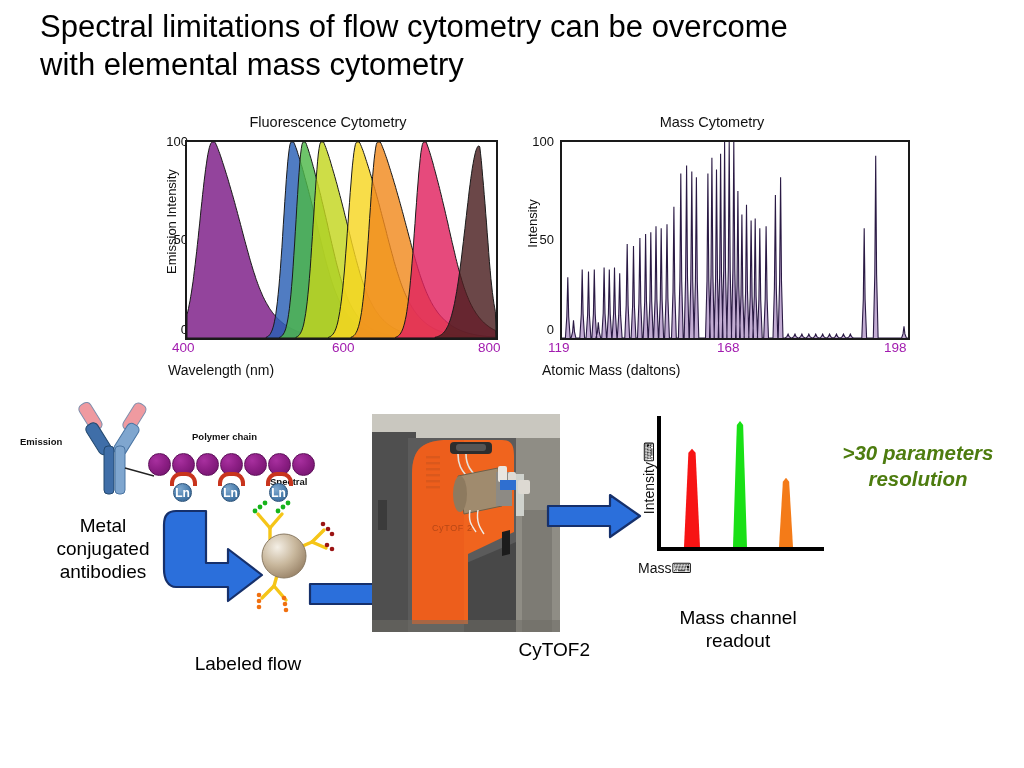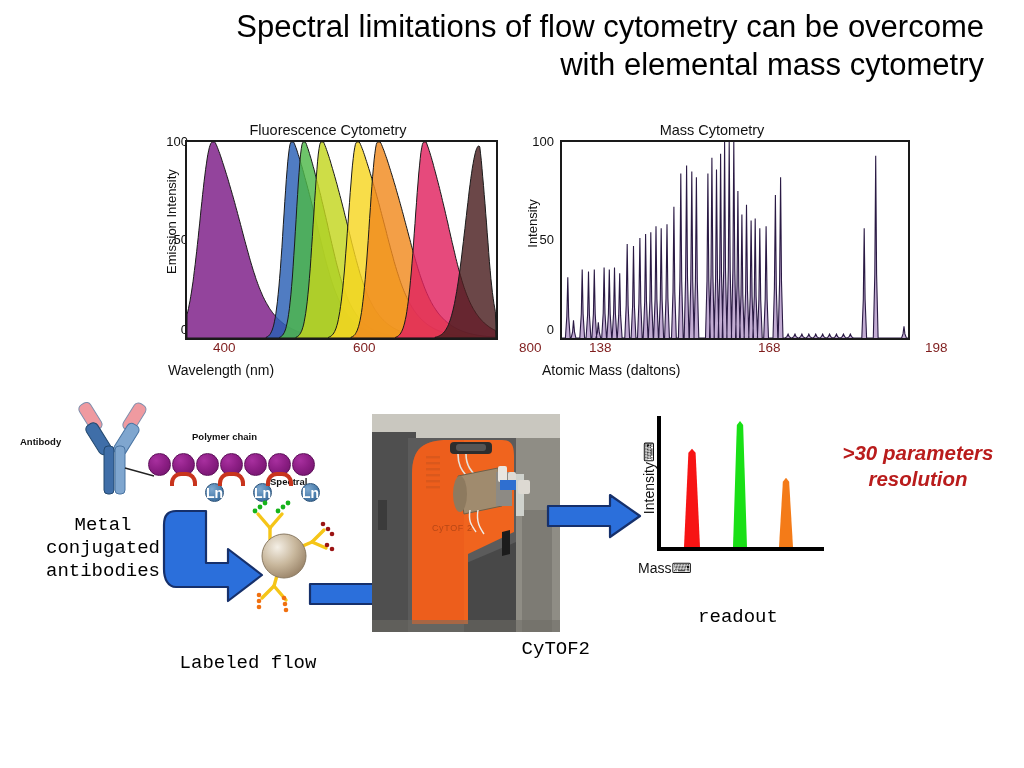--- a/index.html
+++ b/index.html
@@ -7,29 +7,29 @@
     width: 1024px; height: 768px;
     background: #ffffff;
     font-family: "Liberation Sans", sans-serif;
     overflow: hidden;
   }
   #slide { position: relative; width: 1024px; height: 768px; background: #fff; }
 
   
   #title {
     position: absolute; top: 8px; left: 40px; width: 944px;
-    text-align: right;
+    text-align: left;
     font-size: 31px; line-height: 1.22;
     color: #000; font-weight: 400;
   }
 
   
   .chart { position: absolute; }
   .chart-title {
-    position: absolute; left: 0; right: 0; top: 8px;
+    position: absolute; left: 0; right: 0; top: 0;
     text-align: center; font-size: 14.5px; color: #111;
   }
   .plot-frame {
     position: absolute;
     border: 2px solid #1a1a1a;
     background: #fff;
     overflow: hidden;
   }
   .ylabel {
     position: absolute;
@@ -40,48 +40,47 @@
   }
   .xlabel {
     position: absolute; text-align: left;
     font-size: 14px; color: #111; width: 100%;
   }
   .ytick {
     position: absolute; right: 0; text-align: right;
     font-size: 13px; color: #111; white-space: nowrap;
   }
   .xtick {
-    position: absolute; font-size: 13.5px; color: #7f1d1d; white-space: nowrap; margin-left: 41px;
+    position: absolute; font-size: 13.5px; color: #a21caf; white-space: nowrap;
   }
 
   
   .dlabel { position: absolute; color: #000; }
-  .cap { position: absolute; text-align: center; font-size: 19px; color: #000; line-height: 1.22; font-family: Liberation Mono, monospace; }
+  .cap { position: absolute; text-align: center; font-size: 19px; color: #000; line-height: 1.22; }
   .small-bold { font-size: 9.5px; font-weight: bold; color: #111; }
 
   #callout {
     position: absolute; text-align: center;
-    color: #b91c1c; font-style: italic; font-weight: bold;
+    color: #4d7c0f; font-style: italic; font-weight: bold;
     font-size: 20.5px; line-height: 1.26;
   }
 
   
   .poly-dot {
     position: absolute; width: 21px; height: 21px; border-radius: 50%;
     background: radial-gradient(circle at 34% 30%, #a8309f 0%, #8e1f86 45%, #6d1268 100%);
     border: 1px solid #5d0f59;
   }
   .ln-dot {
     position: absolute; width: 17px; height: 17px; border-radius: 50%;
     background: radial-gradient(circle at 35% 30%, #7fa9cf 0%, #4c7fae 55%, #2f5d8a 100%);
     border: 1px solid #2b5279;
-    color: #fff; font-size: 14px; font-weight: bold;
+    color: #fff; font-size: 12px; font-weight: bold;
     display: flex; align-items: center; justify-content: center;
     font-family: "Liberation Sans", sans-serif;
-    margin-left: 32px;
   }
   .chelator {
     position: absolute; width: 19px; height: 10px;
     border: 4px solid #c8341d; border-bottom: none;
     border-radius: 11px 11px 0 0;
   }
 
   
   #instrument {
     position: absolute;
@@ -116,21 +115,21 @@
           <path d="M92.7,196.0 L92.7,195.2 L93.4,194.9 L94.2,194.4 L94.9,193.8 L95.7,193.1 L96.4,192.0 L97.2,190.7 L97.9,189.0 L98.7,186.9 L99.4,184.2 L100.1,181.0 L100.9,177.0 L101.6,172.3 L102.4,166.7 L103.1,160.2 L103.9,152.8 L104.6,144.4 L105.4,135.0 L106.1,124.8 L106.8,113.7 L107.6,102.0 L108.3,89.8 L109.1,77.3 L109.8,64.8 L110.6,52.6 L111.3,41.0 L112.1,30.3 L112.8,20.9 L113.5,12.9 L114.3,6.7 L115.0,2.4 L115.8,0.3 L116.5,0.0 L117.3,0.0 L118.0,0.0 L118.8,0.7 L119.5,2.5 L120.2,4.6 L121.0,6.8 L121.7,9.1 L122.5,11.5 L123.2,14.0 L124.0,16.5 L124.7,19.1 L125.5,21.8 L126.2,24.5 L127.0,27.2 L127.7,30.0 L128.4,32.8 L129.2,35.7 L129.9,38.6 L130.7,41.5 L131.4,44.4 L132.2,47.4 L132.9,50.4 L133.7,53.4 L134.4,56.5 L135.1,59.6 L135.9,62.7 L136.6,65.9 L137.4,69.1 L138.1,72.3 L138.9,75.5 L139.6,78.8 L140.4,82.0 L141.1,85.3 L141.8,88.6 L142.6,91.9 L143.3,95.1 L144.1,98.4 L144.8,101.6 L145.6,104.8 L146.3,108.0 L147.1,111.2 L147.8,114.2 L148.5,117.3 L149.3,120.3 L150.0,123.2 L150.8,126.1 L151.5,128.9 L152.3,131.6 L153.0,134.2 L153.8,136.8 L154.5,139.2 L155.2,141.6 L156.0,143.9 L156.7,146.2 L157.5,148.3 L158.2,150.4 L159.0,152.3 L159.7,154.2 L160.5,156.0 L161.2,157.8 L161.9,159.5 L162.7,161.1 L163.4,162.6 L164.2,164.0 L164.9,165.4 L165.7,166.8 L166.4,168.1 L167.2,169.3 L167.9,170.4 L168.6,171.6 L169.4,172.6 L170.1,173.6 L170.9,174.6 L171.6,175.6 L172.4,176.5 L173.1,177.3 L173.9,178.1 L174.6,178.9 L175.3,179.7 L176.1,180.4 L176.8,181.1 L177.6,181.8 L178.3,182.4 L179.1,183.0 L179.8,183.6 L180.6,184.2 L181.3,184.7 L182.0,185.2 L182.8,185.7 L183.5,186.2 L184.3,186.6 L185.0,187.1 L185.8,187.5 L186.5,187.9 L187.3,188.3 L188.0,188.6 L188.8,189.0 L189.5,189.3 L190.2,189.6 L191.0,189.9 L191.7,190.2 L192.5,190.5 L193.2,190.8 L194.0,191.0 L194.7,191.3 L195.5,191.5 L196.2,191.7 L196.9,191.9 L197.7,192.1 L198.4,192.3 L199.2,192.5 L199.9,192.7 L200.7,192.8 L201.4,193.0 L202.2,193.2 L202.9,193.3 L203.6,193.4 L204.4,193.6 L205.1,193.7 L205.9,193.8 L206.6,193.9 L207.4,194.0 L208.1,194.1 L208.9,194.2 L209.6,194.3 L210.3,194.4 L211.1,194.5 L211.8,194.6 L212.6,194.7 L213.3,194.7 L214.1,194.8 L214.8,194.9 L215.6,194.9 L216.3,195.0 L217.0,195.0 L217.8,195.1 L218.5,195.1 L219.3,195.2 L220.0,195.2 L220.8,195.3 L220.8,196.0 Z" fill="#4eb849" fill-opacity="0.82" stroke="#1a1a1a" stroke-width="1"></path>
           <path d="M109.0,196.0 L109.0,195.2 L109.8,194.9 L110.5,194.5 L111.2,194.0 L112.0,193.3 L112.7,192.4 L113.5,191.2 L114.2,189.8 L115.0,188.0 L115.7,185.8 L116.5,183.1 L117.2,179.8 L117.9,175.9 L118.7,171.3 L119.4,166.0 L120.2,159.8 L120.9,152.8 L121.7,145.0 L122.4,136.3 L123.2,126.8 L123.9,116.6 L124.6,105.7 L125.4,94.4 L126.1,82.8 L126.9,71.0 L127.6,59.4 L128.4,48.2 L129.1,37.6 L129.9,27.8 L130.6,19.2 L131.3,12.0 L132.1,6.4 L132.8,2.4 L133.6,0.3 L134.3,0.0 L135.1,0.0 L135.8,0.0 L136.6,0.0 L137.3,1.7 L138.0,3.5 L138.8,5.5 L139.5,7.6 L140.3,9.7 L141.0,12.0 L141.8,14.3 L142.5,16.6 L143.3,19.0 L144.0,21.5 L144.7,24.0 L145.5,26.5 L146.2,29.1 L147.0,31.7 L147.7,34.3 L148.5,37.0 L149.2,39.6 L150.0,42.3 L150.7,45.1 L151.4,47.8 L152.2,50.6 L152.9,53.4 L153.7,56.2 L154.4,59.1 L155.2,62.0 L155.9,64.9 L156.7,67.9 L157.4,70.8 L158.1,73.8 L158.9,76.8 L159.6,79.8 L160.4,82.8 L161.1,85.9 L161.9,88.9 L162.6,91.9 L163.4,94.9 L164.1,98.0 L164.8,101.0 L165.6,103.9 L166.3,106.9 L167.1,109.8 L167.8,112.7 L168.6,115.5 L169.3,118.3 L170.1,121.1 L170.8,123.8 L171.6,126.4 L172.3,129.0 L173.0,131.5 L173.8,133.9 L174.5,136.3 L175.3,138.6 L176.0,140.8 L176.8,143.0 L177.5,145.1 L178.3,147.1 L179.0,149.1 L179.7,150.9 L180.5,152.8 L181.2,154.5 L182.0,156.2 L182.7,157.8 L183.5,159.3 L184.2,160.8 L185.0,162.2 L185.7,163.6 L186.4,164.9 L187.2,166.2 L187.9,167.4 L188.7,168.5 L189.4,169.7 L190.2,170.7 L190.9,171.7 L191.7,172.7 L192.4,173.7 L193.1,174.6 L193.9,175.4 L194.6,176.3 L195.4,177.1 L196.1,177.9 L196.9,178.6 L197.6,179.3 L198.4,180.0 L199.1,180.7 L199.8,181.3 L200.6,181.9 L201.3,182.5 L202.1,183.0 L202.8,183.6 L203.6,184.1 L204.3,184.6 L205.1,185.1 L205.8,185.5 L206.5,186.0 L207.3,186.4 L208.0,186.8 L208.8,187.2 L209.5,187.6 L210.3,188.0 L211.0,188.3 L211.8,188.7 L212.5,189.0 L213.2,189.3 L214.0,189.6 L214.7,189.9 L215.5,190.1 L216.2,190.4 L217.0,190.6 L217.7,190.9 L218.5,191.1 L219.2,191.3 L219.9,191.6 L220.7,191.8 L221.4,191.9 L222.2,192.1 L222.9,192.3 L223.7,192.5 L224.4,192.6 L225.2,192.8 L225.9,193.0 L226.6,193.1 L227.4,193.2 L228.1,193.4 L228.9,193.5 L229.6,193.6 L230.4,193.7 L231.1,193.8 L231.9,193.9 L232.6,194.0 L233.4,194.1 L234.1,194.2 L234.8,194.3 L235.6,194.4 L236.3,194.5 L237.1,194.5 L237.8,194.6 L238.6,194.7 L239.3,194.7 L240.1,194.8 L240.8,194.9 L241.5,194.9 L242.3,195.0 L243.0,195.0 L243.8,195.1 L244.5,195.1 L245.3,195.2 L246.0,195.2 L246.8,195.3 L247.2,196.0 Z" fill="#c3d61f" fill-opacity="0.82" stroke="#1a1a1a" stroke-width="1"></path>
           <path d="M141.6,196.0 L141.6,195.2 L142.4,194.9 L143.1,194.6 L143.9,194.2 L144.6,193.6 L145.3,192.9 L146.1,192.0 L146.8,191.0 L147.6,189.6 L148.3,188.0 L149.1,186.1 L149.8,183.7 L150.6,181.0 L151.3,177.7 L152.0,174.0 L152.8,169.6 L153.5,164.7 L154.3,159.1 L155.0,152.8 L155.8,145.9 L156.5,138.3 L157.3,130.0 L158.0,121.2 L158.7,111.8 L159.5,102.0 L160.2,91.8 L161.0,81.5 L161.7,71.0 L162.5,60.7 L163.2,50.6 L164.0,41.0 L164.7,32.0 L165.4,23.9 L166.2,16.7 L166.9,10.6 L167.7,5.8 L168.4,2.4 L169.2,0.5 L169.9,0.0 L170.7,0.0 L171.4,0.0 L172.1,0.0 L172.9,1.0 L173.6,2.7 L174.4,4.5 L175.1,6.4 L175.9,8.4 L176.6,10.5 L177.4,12.7 L178.1,14.9 L178.8,17.2 L179.6,19.5 L180.3,21.8 L181.1,24.2 L181.8,26.6 L182.6,29.0 L183.3,31.5 L184.1,34.0 L184.8,36.5 L185.5,39.1 L186.3,41.6 L187.0,44.2 L187.8,46.8 L188.5,49.5 L189.3,52.1 L190.0,54.8 L190.8,57.6 L191.5,60.3 L192.3,63.0 L193.0,65.8 L193.7,68.6 L194.5,71.5 L195.2,74.3 L196.0,77.2 L196.7,80.0 L197.5,82.9 L198.2,85.8 L199.0,88.7 L199.7,91.6 L200.4,94.5 L201.2,97.3 L201.9,100.2 L202.7,103.0 L203.4,105.9 L204.2,108.6 L204.9,111.4 L205.7,114.1 L206.4,116.8 L207.1,119.5 L207.9,122.1 L208.6,124.6 L209.4,127.1 L210.1,129.5 L210.9,131.9 L211.6,134.2 L212.4,136.5 L213.1,138.7 L213.8,140.8 L214.6,142.9 L215.3,144.9 L216.1,146.8 L216.8,148.7 L217.6,150.5 L218.3,152.2 L219.1,153.9 L219.8,155.5 L220.5,157.1 L221.3,158.6 L222.0,160.0 L222.8,161.4 L223.5,162.7 L224.3,164.0 L225.0,165.3 L225.8,166.4 L226.5,167.6 L227.2,168.7 L228.0,169.7 L228.7,170.7 L229.5,171.7 L230.2,172.7 L231.0,173.6 L231.7,174.4 L232.5,175.3 L233.2,176.1 L233.9,176.8 L234.7,177.6 L235.4,178.3 L236.2,179.0 L236.9,179.7 L237.7,180.3 L238.4,180.9 L239.2,181.5 L239.9,182.1 L240.6,182.6 L241.4,183.2 L242.1,183.7 L242.9,184.2 L243.6,184.6 L244.4,185.1 L245.1,185.5 L245.9,186.0 L246.6,186.4 L247.3,186.8 L248.1,187.1 L248.8,187.5 L249.6,187.9 L250.3,188.2 L251.1,188.5 L251.8,188.8 L252.6,189.1 L253.3,189.4 L254.1,189.7 L254.8,190.0 L255.5,190.2 L256.3,190.5 L257.0,190.7 L257.8,190.9 L258.5,191.1 L259.3,191.4 L260.0,191.6 L260.8,191.8 L261.5,191.9 L262.2,192.1 L263.0,192.3 L263.7,192.4 L264.5,192.6 L265.2,192.8 L266.0,192.9 L266.7,193.0 L267.5,193.2 L268.2,193.3 L268.9,193.4 L269.7,193.5 L270.4,193.6 L271.2,193.8 L271.9,193.9 L272.7,194.0 L273.4,194.0 L274.2,194.1 L274.9,194.2 L275.6,194.3 L276.4,194.4 L277.1,194.5 L277.9,194.5 L278.6,194.6 L279.4,194.7 L280.1,194.7 L280.9,194.8 L281.6,194.8 L282.3,194.9 L283.1,195.0 L283.8,195.0 L284.6,195.1 L285.3,195.1 L286.1,195.1 L286.8,195.2 L287.6,195.2 L288.3,195.3 L288.6,196.0 Z" fill="#f6d521" fill-opacity="0.82" stroke="#1a1a1a" stroke-width="1"></path>
           <path d="M164.0,196.0 L164.0,195.2 L164.8,194.9 L165.5,194.6 L166.3,194.1 L167.0,193.5 L167.8,192.7 L168.5,191.7 L169.2,190.4 L170.0,188.9 L170.7,187.0 L171.5,184.7 L172.2,182.0 L173.0,178.7 L173.7,174.9 L174.5,170.4 L175.2,165.3 L175.9,159.4 L176.7,152.8 L177.4,145.4 L178.2,137.3 L178.9,128.5 L179.7,119.0 L180.4,109.0 L181.2,98.4 L181.9,87.6 L182.6,76.5 L183.4,65.5 L184.1,54.7 L184.9,44.3 L185.6,34.6 L186.4,25.7 L187.1,17.9 L187.9,11.3 L188.6,6.1 L189.3,2.4 L190.1,0.4 L190.8,0.0 L191.6,0.0 L192.3,0.0 L193.1,0.0 L193.8,1.0 L194.6,2.7 L195.3,4.4 L196.0,6.3 L196.8,8.2 L197.5,10.3 L198.3,12.4 L199.0,14.5 L199.8,16.7 L200.5,19.0 L201.3,21.3 L202.0,23.6 L202.7,25.9 L203.5,28.3 L204.2,30.7 L205.0,33.1 L205.7,35.6 L206.5,38.1 L207.2,40.6 L208.0,43.1 L208.7,45.6 L209.4,48.2 L210.2,50.8 L210.9,53.4 L211.7,56.0 L212.4,58.7 L213.2,61.4 L213.9,64.1 L214.7,66.8 L215.4,69.6 L216.2,72.3 L216.9,75.1 L217.6,77.9 L218.4,80.7 L219.1,83.5 L219.9,86.3 L220.6,89.2 L221.4,92.0 L222.1,94.8 L222.9,97.6 L223.6,100.4 L224.3,103.2 L225.1,105.9 L225.8,108.6 L226.6,111.3 L227.3,114.0 L228.1,116.6 L228.8,119.2 L229.6,121.8 L230.3,124.2 L231.0,126.7 L231.8,129.1 L232.5,131.4 L233.3,133.7 L234.0,135.9 L234.8,138.1 L235.5,140.2 L236.3,142.2 L237.0,144.2 L237.7,146.1 L238.5,147.9 L239.2,149.7 L240.0,151.5 L240.7,153.1 L241.5,154.7 L242.2,156.3 L243.0,157.8 L243.7,159.2 L244.4,160.6 L245.2,161.9 L245.9,163.2 L246.7,164.5 L247.4,165.6 L248.2,166.8 L248.9,167.9 L249.7,169.0 L250.4,170.0 L251.1,171.0 L251.9,171.9 L252.6,172.8 L253.4,173.7 L254.1,174.5 L254.9,175.3 L255.6,176.1 L256.4,176.9 L257.1,177.6 L257.8,178.3 L258.6,179.0 L259.3,179.6 L260.1,180.3 L260.8,180.9 L261.6,181.4 L262.3,182.0 L263.1,182.5 L263.8,183.1 L264.5,183.6 L265.3,184.1 L266.0,184.5 L266.8,185.0 L267.5,185.4 L268.3,185.8 L269.0,186.2 L269.8,186.6 L270.5,187.0 L271.2,187.4 L272.0,187.7 L272.7,188.0 L273.5,188.4 L274.2,188.7 L275.0,189.0 L275.7,189.3 L276.5,189.5 L277.2,189.8 L278.0,190.1 L278.7,190.3 L279.4,190.5 L280.2,190.8 L280.9,191.0 L281.7,191.2 L282.4,191.4 L283.2,191.6 L283.9,191.8 L284.7,192.0 L285.4,192.1 L286.1,192.3 L286.9,192.5 L287.6,192.6 L288.4,192.8 L289.1,192.9 L289.9,193.0 L290.6,193.2 L291.4,193.3 L292.1,193.4 L292.8,193.5 L293.6,193.6 L294.3,193.7 L295.1,193.8 L295.8,193.9 L296.6,194.0 L297.3,194.1 L298.1,194.2 L298.8,194.3 L299.5,194.4 L300.3,194.4 L301.0,194.5 L301.8,194.6 L302.5,194.6 L303.3,194.7 L304.0,194.8 L304.8,194.8 L305.5,194.9 L306.2,194.9 L307.0,195.0 L307.7,195.0 L308.5,195.1 L309.0,196.0 Z" fill="#f08a1e" fill-opacity="0.82" stroke="#1a1a1a" stroke-width="1"></path>
           <path d="M208.6,196.0 L208.6,195.2 L209.4,194.9 L210.1,194.6 L210.9,194.2 L211.6,193.6 L212.4,192.9 L213.1,192.0 L213.8,191.0 L214.6,189.6 L215.3,188.0 L216.1,186.1 L216.8,183.7 L217.6,181.0 L218.3,177.7 L219.1,174.0 L219.8,169.6 L220.5,164.7 L221.3,159.1 L222.0,152.8 L222.8,145.9 L223.5,138.3 L224.3,130.0 L225.0,121.2 L225.8,111.8 L226.5,102.0 L227.2,91.8 L228.0,81.5 L228.7,71.0 L229.5,60.7 L230.2,50.6 L231.0,41.0 L231.7,32.0 L232.5,23.9 L233.2,16.7 L233.9,10.6 L234.7,5.8 L235.4,2.4 L236.2,0.5 L236.9,0.0 L237.7,0.0 L238.4,0.0 L239.2,0.1 L239.9,2.0 L240.6,4.0 L241.4,6.1 L242.1,8.4 L242.9,10.8 L243.6,13.2 L244.4,15.7 L245.1,18.3 L245.9,21.0 L246.6,23.7 L247.3,26.4 L248.1,29.2 L248.8,32.0 L249.6,34.8 L250.3,37.7 L251.1,40.6 L251.8,43.5 L252.6,46.5 L253.3,49.5 L254.1,52.5 L254.8,55.6 L255.5,58.7 L256.3,61.8 L257.0,64.9 L257.8,68.1 L258.5,71.3 L259.3,74.5 L260.0,77.8 L260.8,81.0 L261.5,84.3 L262.2,87.6 L263.0,90.9 L263.7,94.1 L264.5,97.4 L265.2,100.7 L266.0,103.9 L266.7,107.1 L267.5,110.2 L268.2,113.3 L268.9,116.4 L269.7,119.4 L270.4,122.3 L271.2,125.2 L271.9,128.0 L272.7,130.8 L273.4,133.4 L274.2,136.0 L274.9,138.5 L275.6,140.9 L276.4,143.2 L277.1,145.5 L277.9,147.7 L278.6,149.7 L279.4,151.7 L280.1,153.7 L280.9,155.5 L281.6,157.3 L282.3,159.0 L283.1,160.6 L283.8,162.1 L284.6,163.6 L285.3,165.0 L286.1,166.4 L286.8,167.7 L287.6,168.9 L288.3,170.1 L289.0,171.2 L289.8,172.3 L290.5,173.3 L291.3,174.3 L292.0,175.3 L292.8,176.2 L293.5,177.1 L294.3,177.9 L295.0,178.7 L295.7,179.5 L296.5,180.2 L297.2,180.9 L298.0,181.6 L298.7,182.2 L299.5,182.8 L300.2,183.4 L301.0,184.0 L301.7,184.5 L302.4,185.1 L303.2,185.6 L303.9,186.0 L304.7,186.5 L305.4,186.9 L306.2,187.4 L306.9,187.8 L307.7,188.1 L308.4,188.5 L309.0,196.0 Z" fill="#e0225f" fill-opacity="0.82" stroke="#1a1a1a" stroke-width="1"></path>
           <path d="M248.1,196.0 L248.1,195.2 L248.8,195.1 L249.6,194.9 L250.3,194.7 L251.1,194.4 L251.8,194.1 L252.6,193.7 L253.3,193.3 L254.1,192.9 L254.8,192.3 L255.5,191.7 L256.3,191.0 L257.0,190.2 L257.8,189.2 L258.5,188.2 L259.3,187.0 L260.0,185.6 L260.8,184.2 L261.5,182.5 L262.2,180.6 L263.0,178.6 L263.7,176.3 L264.5,173.8 L265.2,171.1 L266.0,168.1 L266.7,164.9 L267.5,161.4 L268.2,157.7 L268.9,153.7 L269.7,149.4 L270.4,144.8 L271.2,140.0 L271.9,134.9 L272.7,129.5 L273.4,124.0 L274.2,118.1 L274.9,112.1 L275.6,106.0 L276.4,99.6 L277.1,93.2 L277.9,86.7 L278.6,80.1 L279.4,73.5 L280.1,67.0 L280.9,60.5 L281.6,54.2 L282.3,48.1 L283.1,42.2 L283.8,36.5 L284.6,31.2 L285.3,26.2 L286.1,21.7 L286.8,17.6 L287.6,14.0 L288.3,10.8 L289.0,8.3 L289.8,6.3 L290.5,4.9 L291.3,4.1 L292.0,3.9 L292.8,4.9 L293.5,11.2 L294.3,18.5 L295.0,26.5 L295.7,34.8 L296.5,43.5 L297.2,52.4 L298.0,61.7 L298.7,71.2 L299.5,80.9 L300.2,90.8 L301.0,100.7 L301.7,110.4 L302.4,119.7 L303.2,128.5 L303.9,136.6 L304.7,143.9 L305.4,150.5 L306.2,156.3 L306.9,161.4 L307.7,165.9 L308.4,169.7 L309.0,196.0 Z" fill="#4a1f20" fill-opacity="0.82" stroke="#1a1a1a" stroke-width="1"></path>
         </svg>
     </div>
 
     <div class="xtick" style="left:24px; top:226px;">400</div>
-    <div class="xtick" style="left:164px; top:226px;">600</div>
+    <div class="xtick" style="left:184px; top:226px;">600</div>
     <div class="xtick" style="left:330px; top:226px;text-align:center;">800</div>
 
     <div class="xlabel" style="left:20px; top:248px; width:330px;">Wavelength (nm)</div>
   </div>
 
   <div class="chart" id="mass-chart" style="left:512px; top:114px; width:400px; height:270px;">
 
     <div class="chart-title">Mass Cytometry</div>
 
     <div class="ylabel" style="left:-45px; top:102px; width:130px;">Intensity</div>
@@ -139,21 +138,21 @@
     <div class="ytick" style="left:0px; top:118px; width:42px;">50</div>
     <div class="ytick" style="left:0px; top:208px; width:42px;">0</div>
 
     <div class="plot-frame" id="mass-plot" style="left:48px; top:26px; width:346px; height:196px;">
       <svg id="mass-svg" width="346" height="196" viewBox="0 0 346 196" preserveAspectRatio="none">
           <path d="M0.0,196.0 L3.4,196.0 L4.8,174.7 L5.8,135.2 L6.7,174.7 L8.2,196.0 L9.1,196.0 L10.6,189.8 L11.5,178.4 L12.5,189.8 L13.9,196.0 L17.8,196.0 L19.3,172.0 L20.2,127.4 L21.1,172.0 L22.6,196.0 L24.1,196.0 L25.6,172.7 L26.5,129.4 L27.4,172.7 L28.9,196.0 L29.9,196.0 L31.4,172.0 L32.3,127.4 L33.2,172.0 L34.7,196.0 L33.9,196.0 L35.4,190.5 L36.3,180.3 L37.3,190.5 L38.7,196.0 L39.7,196.0 L41.2,171.3 L42.1,125.4 L43.0,171.3 L44.5,196.0 L44.9,196.0 L46.4,172.0 L47.3,127.4 L48.2,172.0 L49.7,196.0 L50.1,196.0 L51.6,171.3 L52.5,125.4 L53.4,171.3 L54.9,196.0 L55.3,196.0 L56.7,173.4 L57.7,131.3 L58.6,173.4 L60.1,196.0 L62.8,196.0 L64.2,163.1 L65.2,101.9 L66.1,163.1 L67.6,196.0 L69.1,196.0 L70.6,163.8 L71.5,103.9 L72.4,163.8 L73.9,196.0 L75.5,196.0 L76.9,161.0 L77.9,96.0 L78.8,161.0 L80.2,196.0 L81.2,196.0 L82.7,159.6 L83.6,92.1 L84.5,159.6 L86.0,196.0 L86.4,196.0 L87.9,159.0 L88.8,90.2 L89.7,159.0 L91.2,196.0 L91.6,196.0 L93.1,156.9 L94.0,84.3 L94.9,156.9 L96.4,196.0 L96.8,196.0 L98.3,157.6 L99.2,86.2 L100.1,157.6 L101.6,196.0 L102.6,196.0 L104.0,156.2 L105.0,82.3 L105.9,156.2 L107.4,196.0 L109.5,196.0 L111.0,150.0 L111.9,64.7 L112.8,150.0 L114.3,196.0 L116.4,196.0 L117.9,138.4 L118.8,31.4 L119.7,138.4 L121.2,196.0 L122.2,196.0 L123.6,135.6 L124.6,23.5 L125.5,135.6 L127.0,196.0 L127.4,196.0 L128.8,137.7 L129.8,29.4 L130.7,137.7 L132.1,196.0 L132.0,196.0 L133.4,139.7 L134.4,35.3 L135.3,139.7 L136.8,196.0 L143.5,196.0 L145.0,138.4 L145.9,31.4 L146.8,138.4 L148.3,196.0 L147.5,196.0 L149.0,132.9 L149.9,15.7 L150.9,132.9 L152.3,196.0 L152.1,196.0 L153.6,137.0 L154.5,27.4 L155.5,137.0 L156.9,196.0 L156.2,196.0 L157.7,131.5 L158.6,11.8 L159.5,131.5 L161.0,196.0 L160.2,196.0 L161.7,127.4 L162.6,0.0 L163.5,127.4 L165.0,196.0 L164.8,196.0 L166.3,127.4 L167.2,0.0 L168.2,127.4 L169.6,196.0 L169.4,196.0 L170.9,127.4 L171.8,0.0 L172.8,127.4 L174.2,196.0 L173.5,196.0 L175.0,144.6 L175.9,49.0 L176.8,144.6 L178.3,196.0 L177.5,196.0 L179.0,152.8 L179.9,72.5 L180.8,152.8 L182.3,196.0 L182.1,196.0 L183.6,149.4 L184.5,62.7 L185.5,149.4 L186.9,196.0 L186.7,196.0 L188.2,154.8 L189.1,78.4 L190.1,154.8 L191.5,196.0 L190.8,196.0 L192.3,154.2 L193.2,76.4 L194.1,154.2 L195.6,196.0 L195.4,196.0 L196.9,157.6 L197.8,86.2 L198.7,157.6 L200.2,196.0 L201.7,196.0 L203.2,156.9 L204.1,84.3 L205.1,156.9 L206.5,196.0 L211.0,196.0 L212.4,145.9 L213.4,52.9 L214.3,145.9 L215.8,196.0 L216.2,196.0 L217.6,139.7 L218.6,35.3 L219.5,139.7 L221.0,196.0 L223.1,196.0 L224.9,194.6 L226.1,192.1 L227.2,194.6 L229.1,196.0 L230.0,196.0 L231.8,194.6 L233.0,192.1 L234.1,194.6 L236.0,196.0 L236.9,196.0 L238.7,194.6 L239.9,192.1 L241.0,194.6 L242.9,196.0 L243.8,196.0 L245.7,194.6 L246.8,192.1 L248.0,194.6 L249.8,196.0 L250.7,196.0 L252.6,194.6 L253.7,192.1 L254.9,194.6 L256.7,196.0 L257.7,196.0 L259.5,194.6 L260.7,192.1 L261.8,194.6 L263.7,196.0 L264.6,196.0 L266.4,194.6 L267.6,192.1 L268.7,194.6 L270.6,196.0 L271.5,196.0 L273.3,194.6 L274.5,192.1 L275.6,194.6 L277.5,196.0 L278.4,196.0 L280.3,194.6 L281.4,192.1 L282.6,194.6 L284.4,196.0 L285.3,196.0 L287.2,194.6 L288.3,192.1 L289.5,194.6 L291.3,196.0 L299.8,196.0 L301.3,157.6 L302.2,86.2 L303.1,157.6 L304.6,196.0 L311.3,196.0 L312.8,132.2 L313.7,13.7 L314.6,132.2 L316.1,196.0 L339.6,196.0 L341.0,191.9 L342.0,184.2 L342.9,191.9 L344.4,196.0 L346.0,196.0 Z" fill="#b79ecb" fill-opacity="0.85" stroke="none"></path>
           <path d="M0.0,196.0 L3.4,196.0 L4.8,174.7 L5.8,135.2 L6.7,174.7 L8.2,196.0 L9.1,196.0 L10.6,189.8 L11.5,178.4 L12.5,189.8 L13.9,196.0 L17.8,196.0 L19.3,172.0 L20.2,127.4 L21.1,172.0 L22.6,196.0 L24.1,196.0 L25.6,172.7 L26.5,129.4 L27.4,172.7 L28.9,196.0 L29.9,196.0 L31.4,172.0 L32.3,127.4 L33.2,172.0 L34.7,196.0 L33.9,196.0 L35.4,190.5 L36.3,180.3 L37.3,190.5 L38.7,196.0 L39.7,196.0 L41.2,171.3 L42.1,125.4 L43.0,171.3 L44.5,196.0 L44.9,196.0 L46.4,172.0 L47.3,127.4 L48.2,172.0 L49.7,196.0 L50.1,196.0 L51.6,171.3 L52.5,125.4 L53.4,171.3 L54.9,196.0 L55.3,196.0 L56.7,173.4 L57.7,131.3 L58.6,173.4 L60.1,196.0 L62.8,196.0 L64.2,163.1 L65.2,101.9 L66.1,163.1 L67.6,196.0 L69.1,196.0 L70.6,163.8 L71.5,103.9 L72.4,163.8 L73.9,196.0 L75.5,196.0 L76.9,161.0 L77.9,96.0 L78.8,161.0 L80.2,196.0 L81.2,196.0 L82.7,159.6 L83.6,92.1 L84.5,159.6 L86.0,196.0 L86.4,196.0 L87.9,159.0 L88.8,90.2 L89.7,159.0 L91.2,196.0 L91.6,196.0 L93.1,156.9 L94.0,84.3 L94.9,156.9 L96.4,196.0 L96.8,196.0 L98.3,157.6 L99.2,86.2 L100.1,157.6 L101.6,196.0 L102.6,196.0 L104.0,156.2 L105.0,82.3 L105.9,156.2 L107.4,196.0 L109.5,196.0 L111.0,150.0 L111.9,64.7 L112.8,150.0 L114.3,196.0 L116.4,196.0 L117.9,138.4 L118.8,31.4 L119.7,138.4 L121.2,196.0 L122.2,196.0 L123.6,135.6 L124.6,23.5 L125.5,135.6 L127.0,196.0 L127.4,196.0 L128.8,137.7 L129.8,29.4 L130.7,137.7 L132.1,196.0 L132.0,196.0 L133.4,139.7 L134.4,35.3 L135.3,139.7 L136.8,196.0 L143.5,196.0 L145.0,138.4 L145.9,31.4 L146.8,138.4 L148.3,196.0 L147.5,196.0 L149.0,132.9 L149.9,15.7 L150.9,132.9 L152.3,196.0 L152.1,196.0 L153.6,137.0 L154.5,27.4 L155.5,137.0 L156.9,196.0 L156.2,196.0 L157.7,131.5 L158.6,11.8 L159.5,131.5 L161.0,196.0 L160.2,196.0 L161.7,127.4 L162.6,0.0 L163.5,127.4 L165.0,196.0 L164.8,196.0 L166.3,127.4 L167.2,0.0 L168.2,127.4 L169.6,196.0 L169.4,196.0 L170.9,127.4 L171.8,0.0 L172.8,127.4 L174.2,196.0 L173.5,196.0 L175.0,144.6 L175.9,49.0 L176.8,144.6 L178.3,196.0 L177.5,196.0 L179.0,152.8 L179.9,72.5 L180.8,152.8 L182.3,196.0 L182.1,196.0 L183.6,149.4 L184.5,62.7 L185.5,149.4 L186.9,196.0 L186.7,196.0 L188.2,154.8 L189.1,78.4 L190.1,154.8 L191.5,196.0 L190.8,196.0 L192.3,154.2 L193.2,76.4 L194.1,154.2 L195.6,196.0 L195.4,196.0 L196.9,157.6 L197.8,86.2 L198.7,157.6 L200.2,196.0 L201.7,196.0 L203.2,156.9 L204.1,84.3 L205.1,156.9 L206.5,196.0 L211.0,196.0 L212.4,145.9 L213.4,52.9 L214.3,145.9 L215.8,196.0 L216.2,196.0 L217.6,139.7 L218.6,35.3 L219.5,139.7 L221.0,196.0 L223.1,196.0 L224.9,194.6 L226.1,192.1 L227.2,194.6 L229.1,196.0 L230.0,196.0 L231.8,194.6 L233.0,192.1 L234.1,194.6 L236.0,196.0 L236.9,196.0 L238.7,194.6 L239.9,192.1 L241.0,194.6 L242.9,196.0 L243.8,196.0 L245.7,194.6 L246.8,192.1 L248.0,194.6 L249.8,196.0 L250.7,196.0 L252.6,194.6 L253.7,192.1 L254.9,194.6 L256.7,196.0 L257.7,196.0 L259.5,194.6 L260.7,192.1 L261.8,194.6 L263.7,196.0 L264.6,196.0 L266.4,194.6 L267.6,192.1 L268.7,194.6 L270.6,196.0 L271.5,196.0 L273.3,194.6 L274.5,192.1 L275.6,194.6 L277.5,196.0 L278.4,196.0 L280.3,194.6 L281.4,192.1 L282.6,194.6 L284.4,196.0 L285.3,196.0 L287.2,194.6 L288.3,192.1 L289.5,194.6 L291.3,196.0 L299.8,196.0 L301.3,157.6 L302.2,86.2 L303.1,157.6 L304.6,196.0 L311.3,196.0 L312.8,132.2 L313.7,13.7 L314.6,132.2 L316.1,196.0 L339.6,196.0 L341.0,191.9 L342.0,184.2 L342.9,191.9 L344.4,196.0 L346.0,196.0" fill="none" stroke="#2a1a44" stroke-width="1.1"></path>
         </svg>
     </div>
 
-    <div class="xtick" style="left:36px; top:226px;">138</div>
+    <div class="xtick" style="left:36px; top:226px;">119</div>
     <div class="xtick" style="left:205px; top:226px;">168</div>
     <div class="xtick" style="left:372px; top:226px;">198</div>
 
     <div class="xlabel" style="left:30px; top:248px; width:380px;">Atomic Mass (daltons)</div>
   </div>
 
   <div style="position:absolute; left:20px; top:398px; width:320px; height:120px;">
 
     <svg width="130" height="110" style="position:absolute; left:48px; top:0px;">
       <g>
@@ -164,21 +163,21 @@
         <rect x="60" y="4" width="13" height="30" rx="5" fill="#ef9aa0" stroke="#7d8fad" stroke-width="1" transform="rotate(32 66 19)"></rect>
         <rect x="52" y="24" width="13" height="34" rx="5" fill="#7fa6cf" stroke="#4a74a2" stroke-width="1" transform="rotate(32 58 41)"></rect>
 
         <rect x="36" y="48" width="10" height="48" rx="4" fill="#3f6ea8" stroke="#23486e" stroke-width="1"></rect>
         <rect x="47" y="48" width="10" height="48" rx="4" fill="#7fa6cf" stroke="#4a74a2" stroke-width="1"></rect>
 
         <path d="M57 70 L86 78" stroke="#222" stroke-width="1.4" fill="none"></path>
       </g>
     </svg>
 
-    <div class="dlabel small-bold" style="left:0px; top:38px;">Antibody</div>
+    <div class="dlabel small-bold" style="left:0px; top:38px;">Emission</div>
     <div class="dlabel small-bold" style="left:172px; top:33px;">Polymer chain</div>
     <div class="dlabel small-bold" style="left:250px; top:78px;">Spectral</div>
 
     <div id="polymer-chain" style="position:absolute; left:128px; top:55px; width:180px; height:26px;">
         <div class="poly-dot" style="left: 0px; top: 0px;"></div>
         <div class="poly-dot" style="left: 24px; top: 0px;"></div>
         <div class="poly-dot" style="left: 48px; top: 0px;"></div>
         <div class="poly-dot" style="left: 72px; top: 0px;"></div>
         <div class="poly-dot" style="left: 96px; top: 0px;"></div>
         <div class="poly-dot" style="left: 120px; top: 0px;"></div>
@@ -346,20 +345,21 @@
           <path d="M56,133 L60.4,38.72 L64,34.72 L67.6,38.72 L72,133 Z" fill="#f71414"></path>
           <path d="M105,133 L108.85,11 L112,7 L115.15,11 L119,133 Z" fill="#19e016"></path>
           <path d="M151,133 L154.85,67.69999999999999 L158,63.69999999999999 L161.15,67.69999999999999 L165,133 Z" fill="#f47b18"></path>
         </g>
     </svg>
 
     <div class="xlabel" style="left:10px; top:146px; width:180px; font-size:14px;">Mass⌨</div>
   </div>
 
   <div class="cap" style="left:638px; top:606px; width:200px;">
+    <div>Mass channel</div>
     <div>readout</div>
   </div>
 
   <div id="callout" style="left:818px; top:440px; width:200px;">
     <div>&gt;30 parameters</div>
     <div>resolution</div>
   </div>
 
 </div>
 

